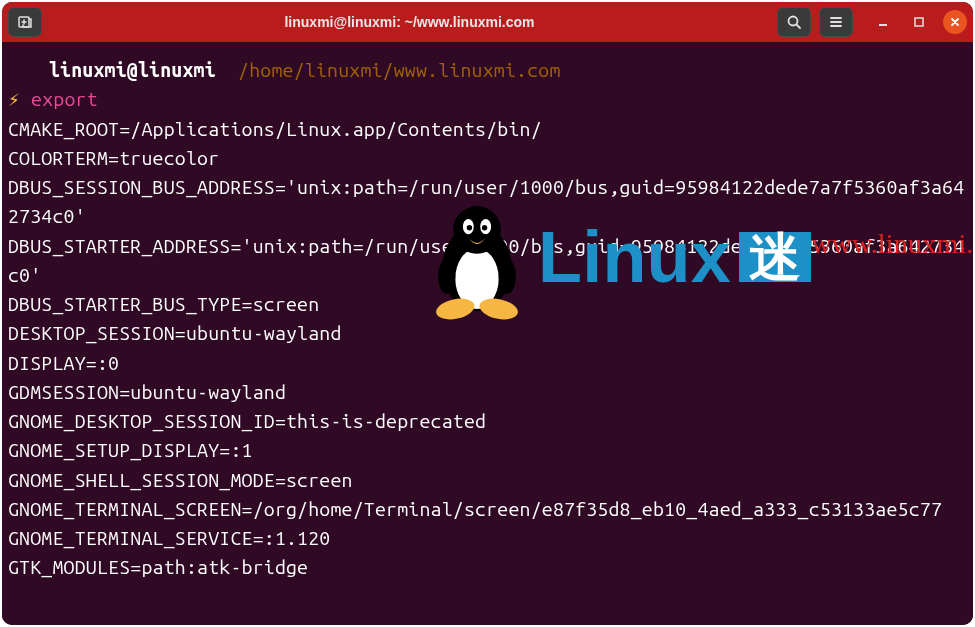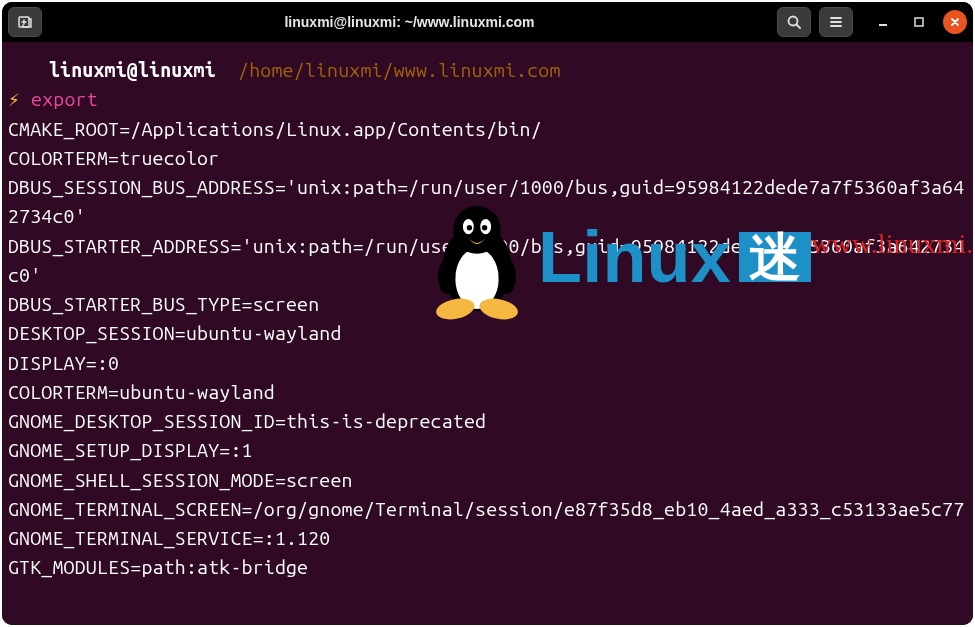--- a/index.html
+++ b/index.html
@@ -19,21 +19,21 @@
       border-radius: 10px;
       width: 971px;
       height: 623px;
       margin: 2px;
       overflow: hidden;
       display: flex;
       flex-direction: column;
     }
     .titlebar {
       height: 40px;
-      background: #000000;
+      background: #b91c1c;
       display: flex;
       align-items: center;
       padding: 0 6px;
       gap: 8px;
     }
     .titlebar-left {
       display: flex;
       align-items: center;
     }
     .titlebar-center {
@@ -227,25 +227,25 @@
   <div class="terminal-body">
     <pre><span class="prompt-user">linuxmi@linuxmi</span>  <span class="prompt-path">/home/linuxmi/www.linuxmi.com</span>
 <span class="lightning">⚡</span> <span class="cmd">export</span>
 <span>CMAKE_ROOT=/Applications/Linux.app/Contents/bin/</span>
 <span>COLORTERM=truecolor</span>
 <span>DBUS_SESSION_BUS_ADDRESS='unix:path=/run/user/1000/bus,guid=95984122dede7a7f5360af3a642734c0'</span>
 <span>DBUS_STARTER_ADDRESS='unix:path=/run/user/1000/bus,guid=95984122dede7a7f5360af3a642734c0'</span>
 <span>DBUS_STARTER_BUS_TYPE=screen</span>
 <span>DESKTOP_SESSION=ubuntu-wayland</span>
 <span>DISPLAY=:0</span>
-<span>COLORTERM=ubuntu-wayland</span>
+<span>GDMSESSION=ubuntu-wayland</span>
 <span>GNOME_DESKTOP_SESSION_ID=this-is-deprecated</span>
 <span>GNOME_SETUP_DISPLAY=:1</span>
 <span>GNOME_SHELL_SESSION_MODE=screen</span>
-<span>GNOME_TERMINAL_SCREEN=/org/gnome/Terminal/session/e87f35d8_eb10_4aed_a333_c53133ae5c77</span>
+<span>GNOME_TERMINAL_SCREEN=/org/home/Terminal/screen/e87f35d8_eb10_4aed_a333_c53133ae5c77</span>
 <span>GNOME_TERMINAL_SERVICE=:1.120</span>
 <span>GTK_MODULES=path:atk-bridge</span></pre>
 
     <div class="watermark">
       <div class="tux">
         <svg viewBox="0 0 100 120">
           <ellipse cx="50" cy="70" rx="32" ry="40" fill="#000"></ellipse>
           <ellipse cx="50" cy="80" rx="20" ry="28" fill="#fff"></ellipse>
           <circle cx="50" cy="35" r="22" fill="#000"></circle>
           <ellipse cx="42" cy="32" rx="5" ry="7" fill="#fff"></ellipse>

